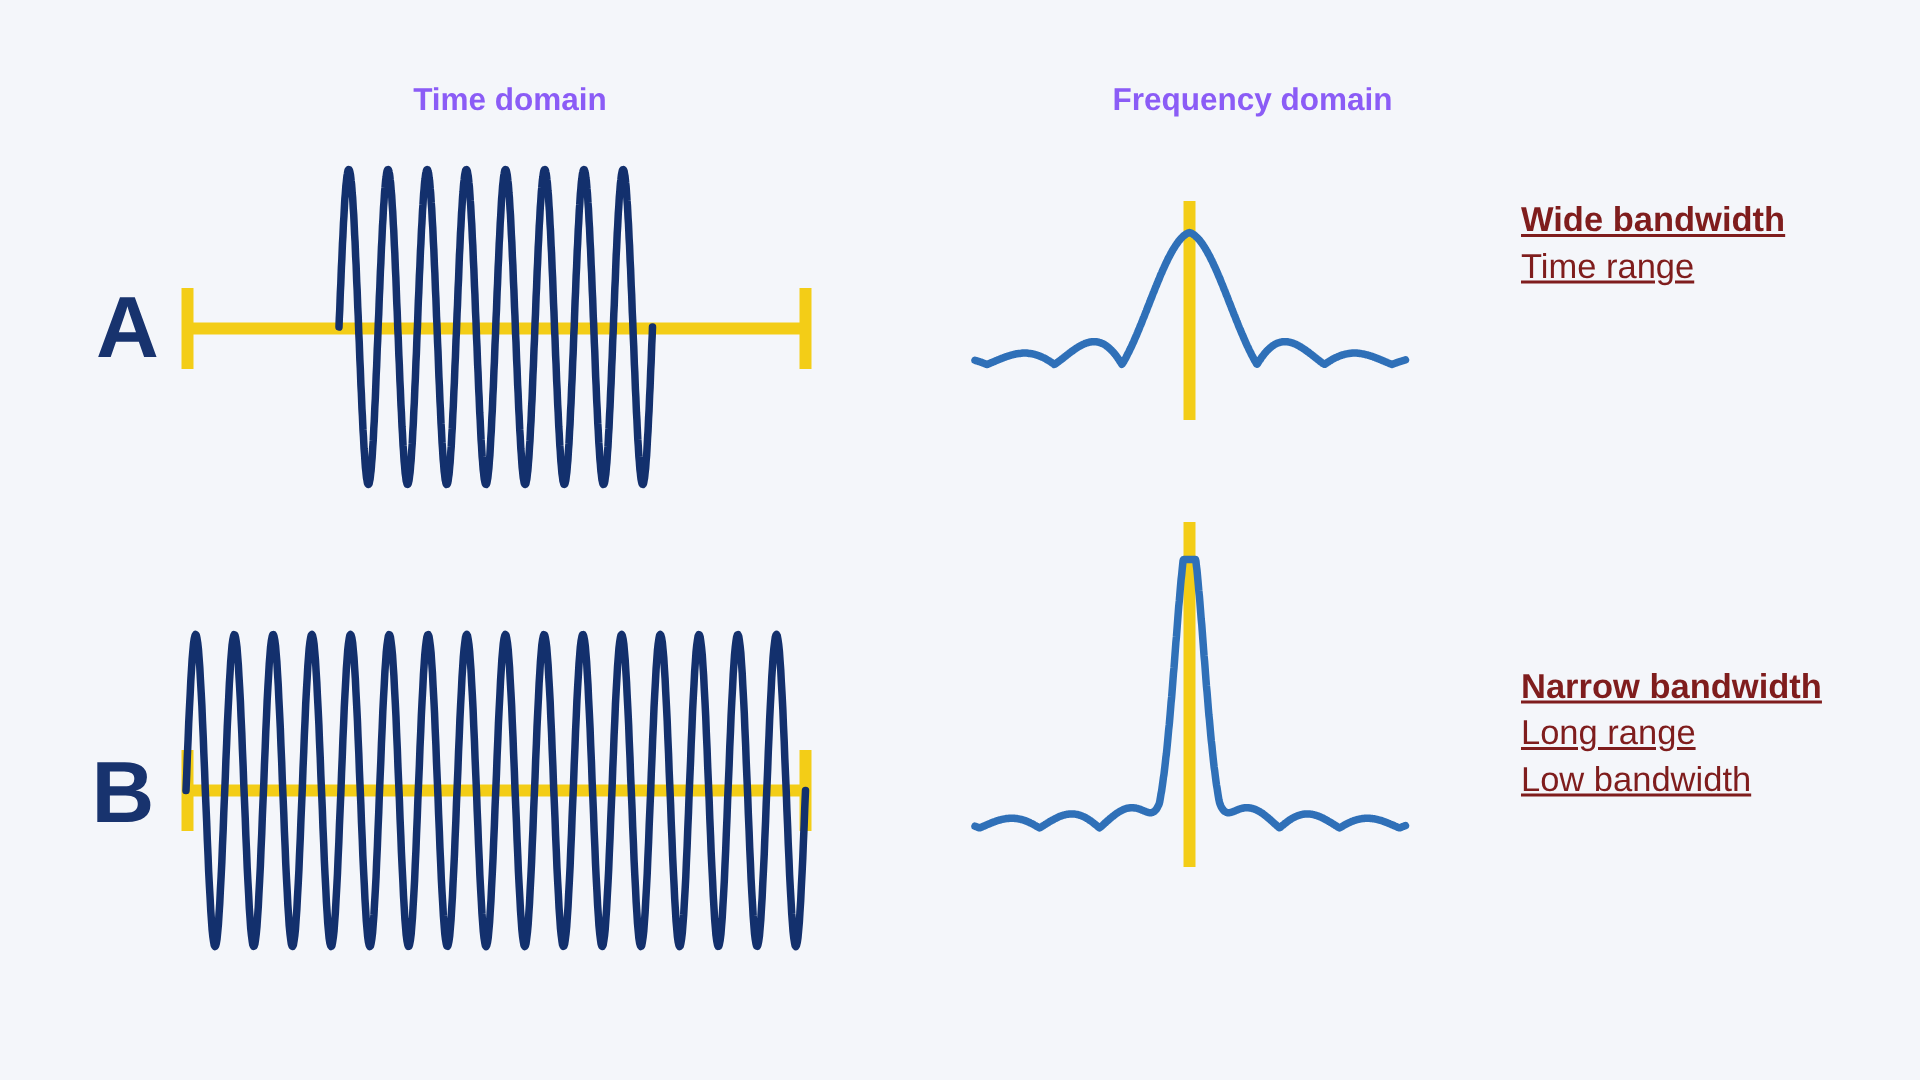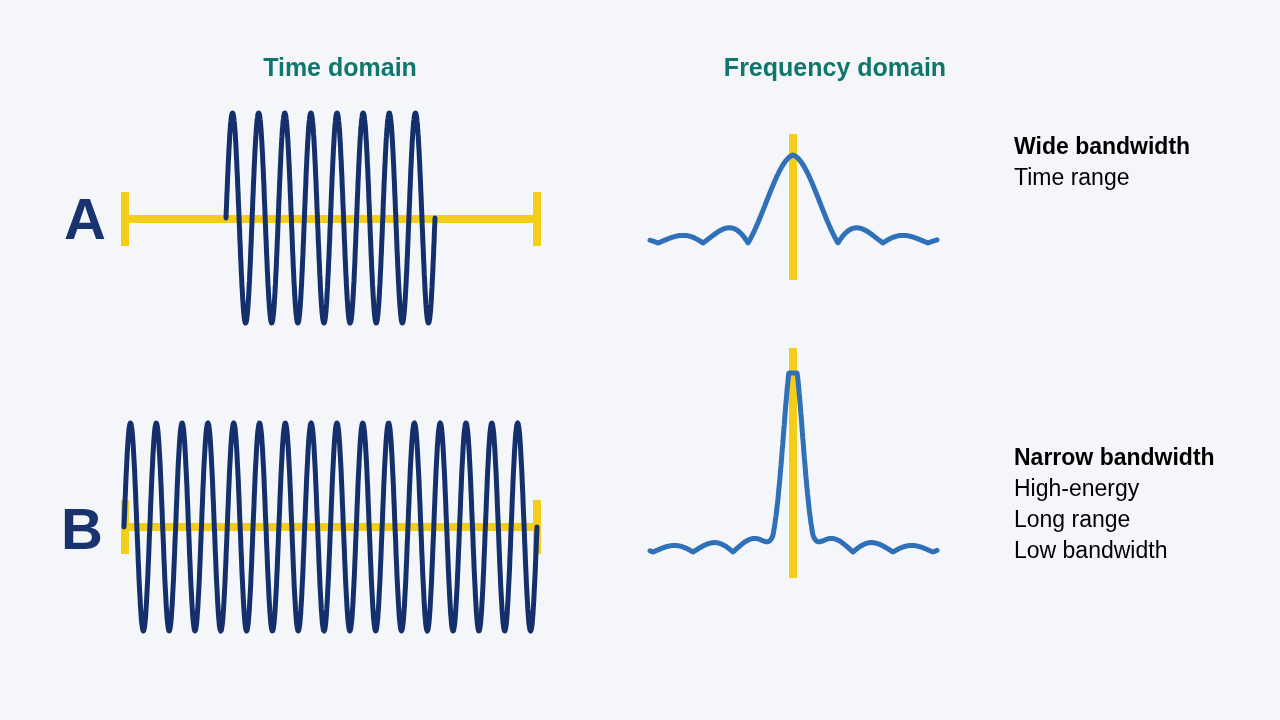--- a/index.html
+++ b/index.html
@@ -16,45 +16,46 @@
     overflow: hidden;
   }
   #diagram-svg {
     position: absolute;
     left: 0;
     top: 0;
   }
   .hdr {
     position: absolute;
     transform: translateX(-50%);
-    font-size: 25px;
+    font-size: 21px;
     font-weight: bold;
-    color: #0f766e;
+    color: #8b5cf6;
     white-space: nowrap;
     line-height: 28px;
   }
   .hdr-time { left: 340px; top: 53px; }
   .hdr-freq { left: 792px; top: 53px; margin-left: 43px; }
   .row-label {
     position: absolute;
     transform: translateX(-50%);
     font-size: 58px;
     font-weight: bold;
     color: #18336e;
     line-height: 58px;
   }
   .label-a { left: 85px; top: 190px; }
   .label-b { left: 82px; top: 500px; }
   .notes {
     position: absolute;
     left: 1014px;
-    color: #000000;
+    color: #7f1d1d;
     font-size: 23px;
     line-height: 31px;
     white-space: nowrap;
+    text-decoration: underline;
   }
   .notes-a { top: 131px; }
   .notes-b { top: 442px; }
   .notes-title { font-weight: bold; }
 </style>
 </head>
 <body>
 
 <div class="canvas">
 
@@ -79,18 +80,17 @@
   <div class="row-label label-a">A</div>
   <div class="row-label label-b">B</div>
 
   <div class="notes notes-a">
     <div class="notes-title">Wide bandwidth</div>
     <div class="note-item">Time range</div>
   </div>
 
   <div class="notes notes-b">
     <div class="notes-title">Narrow bandwidth</div>
-    <div class="note-item">High-energy</div>
     <div class="note-item">Long range</div>
     <div class="note-item">Low bandwidth</div>
   </div>
 
 </div>
 
 </body></html>

